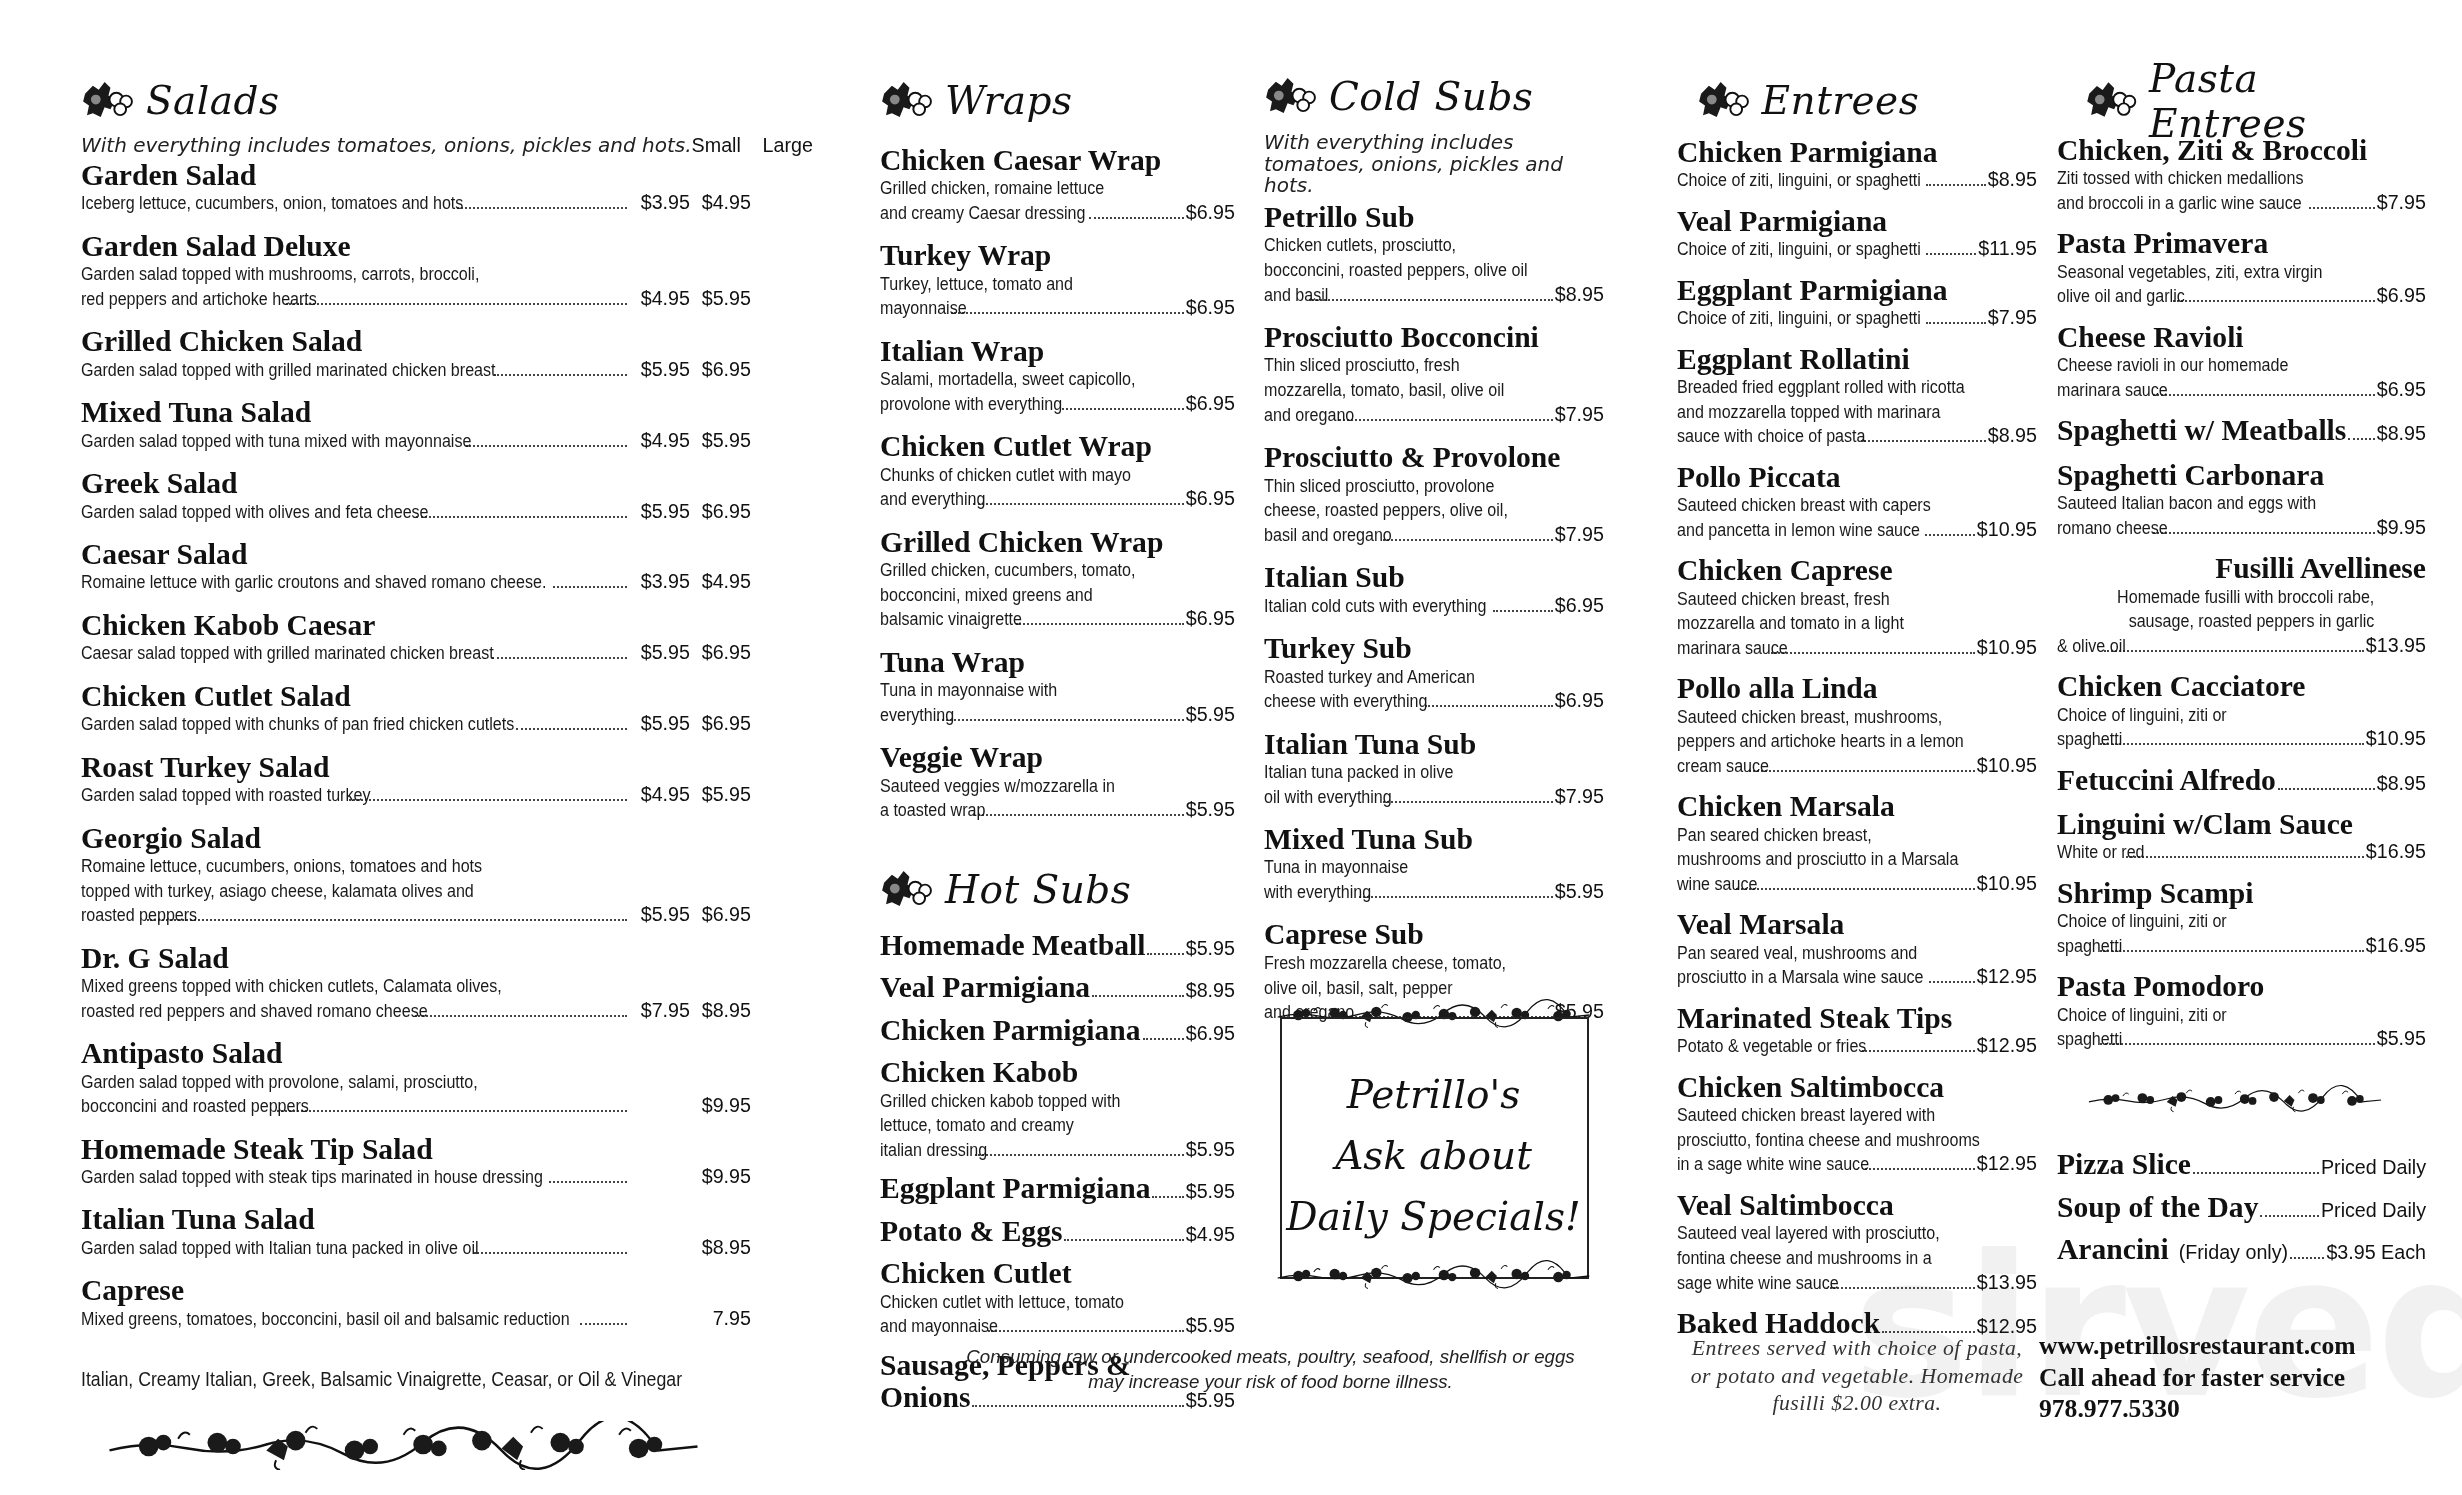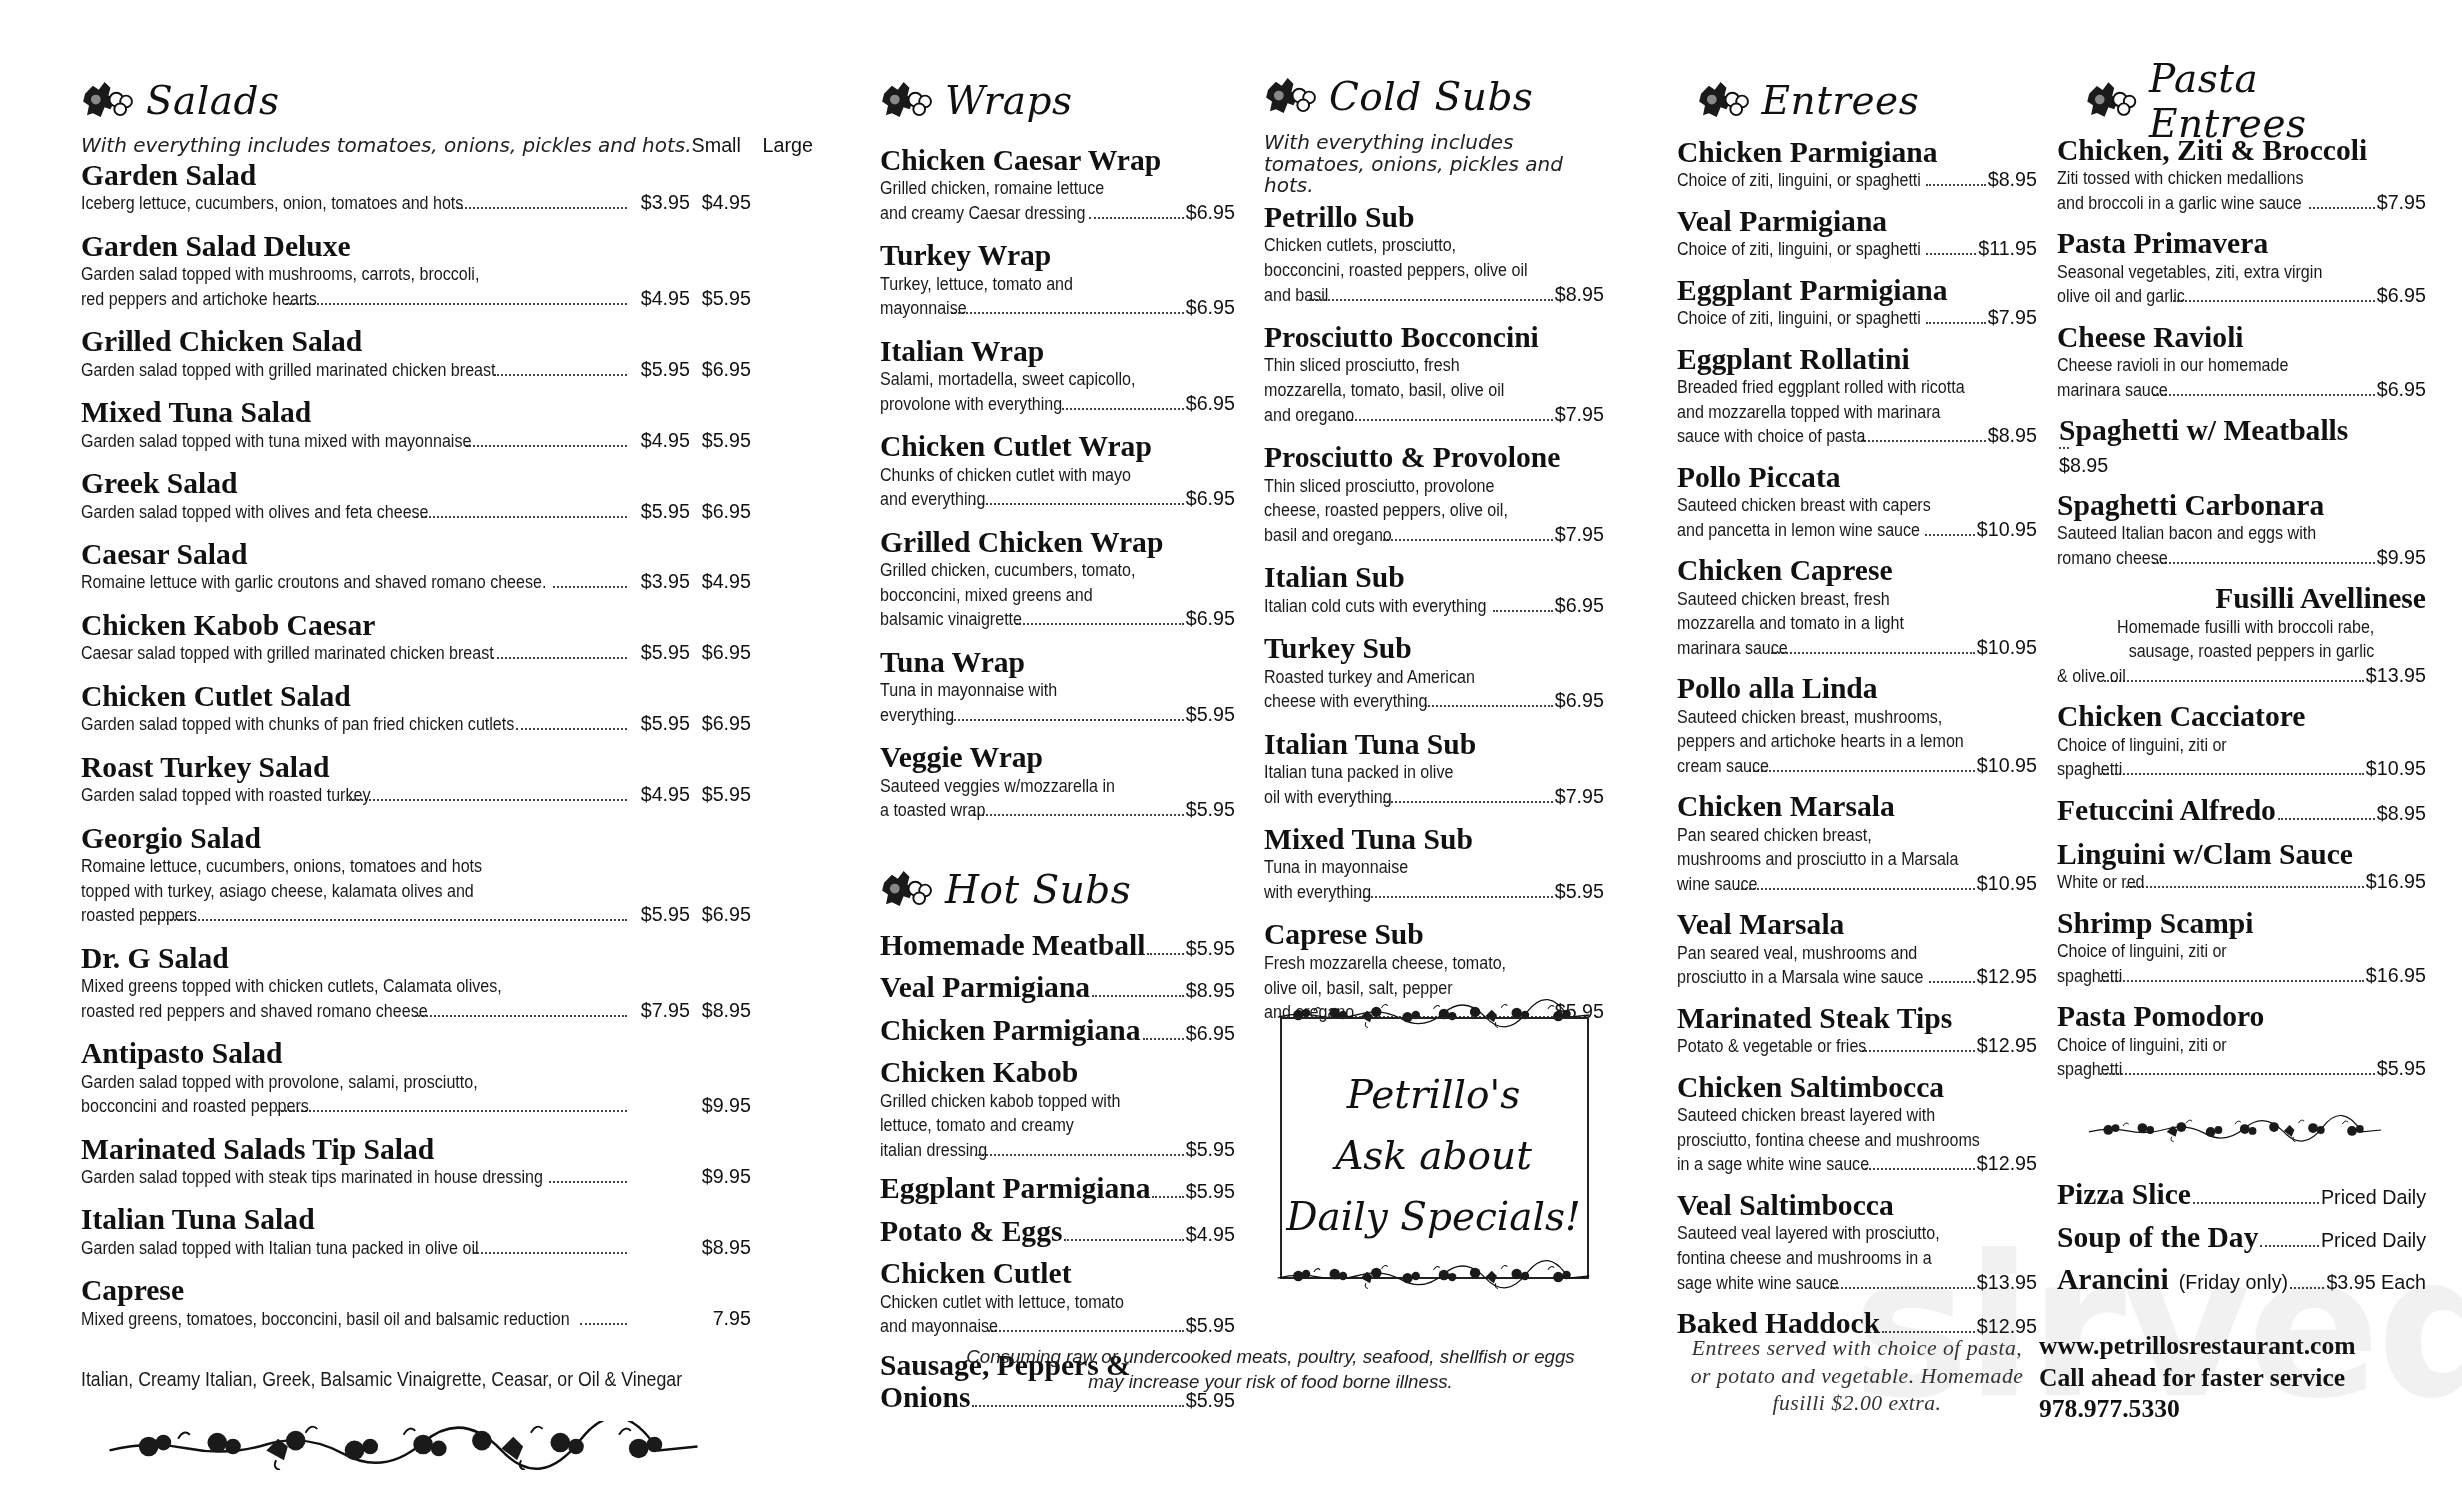--- a/index.html
+++ b/index.html
@@ -197,21 +197,21 @@
         <div class="name">Antipasto Salad</div>
         <div class="desc">Garden salad topped with provolone, salami, prosciutto,</div>
         <div class="row">
           <span class="desc" style="flex: 0 0 auto;">bocconcini and roasted peppers</span>
           <span class="dots" style="margin-left: -69px;"></span>
           <span class="price2"></span>
           <span class="price2">$9.95</span>
         </div>
       </div>
       <div class="item" style="margin-top: 13.8px;">
-        <div class="name">Marinated Salads Tip Salad</div>
+        <div class="name">Homemade Steak Tip Salad</div>
         <div class="row">
           <span class="desc" style="flex: 0 0 auto;">Garden salad topped with steak tips marinated in house dressing</span>
           <span class="dots" style="margin-left: -69px;"></span>
           <span class="price2"></span>
           <span class="price2">$9.95</span>
         </div>
       </div>
       <div class="item" style="margin-top: 13.8px;">
         <div class="name">Italian Tuna Salad</div>
         <div class="row">
@@ -641,21 +641,21 @@
       </div>
       <div class="item" style="margin-top: 11.8px;">
         <div class="name">Cheese Ravioli</div>
         <div class="desc">Cheese ravioli in our homemade</div>
         <div class="row">
           <span class="desc" style="flex: 0 0 auto;">marinara sauce</span>
           <span class="dots" style="margin-left: -33px;"></span>
           <span class="price">$6.95</span>
         </div>
       </div>
-      <div class="inline-row item" style="margin-top: 11.8px; flex-direction: column;">
+      <div class="inline-row item" style="margin-top: 11.8px;">
         <span class="name">Spaghetti w/ Meatballs</span>
         <span class="dots"></span>
         <span class="price">$8.95</span>
       </div>
       <div class="item" style="margin-top: 11.8px;">
         <div class="name">Spaghetti Carbonara</div>
         <div class="desc">Sauteed Italian bacon and eggs with</div>
         <div class="row">
           <span class="desc" style="flex: 0 0 auto;">romano cheese</span>
           <span class="dots" style="margin-left: -33px;"></span>

